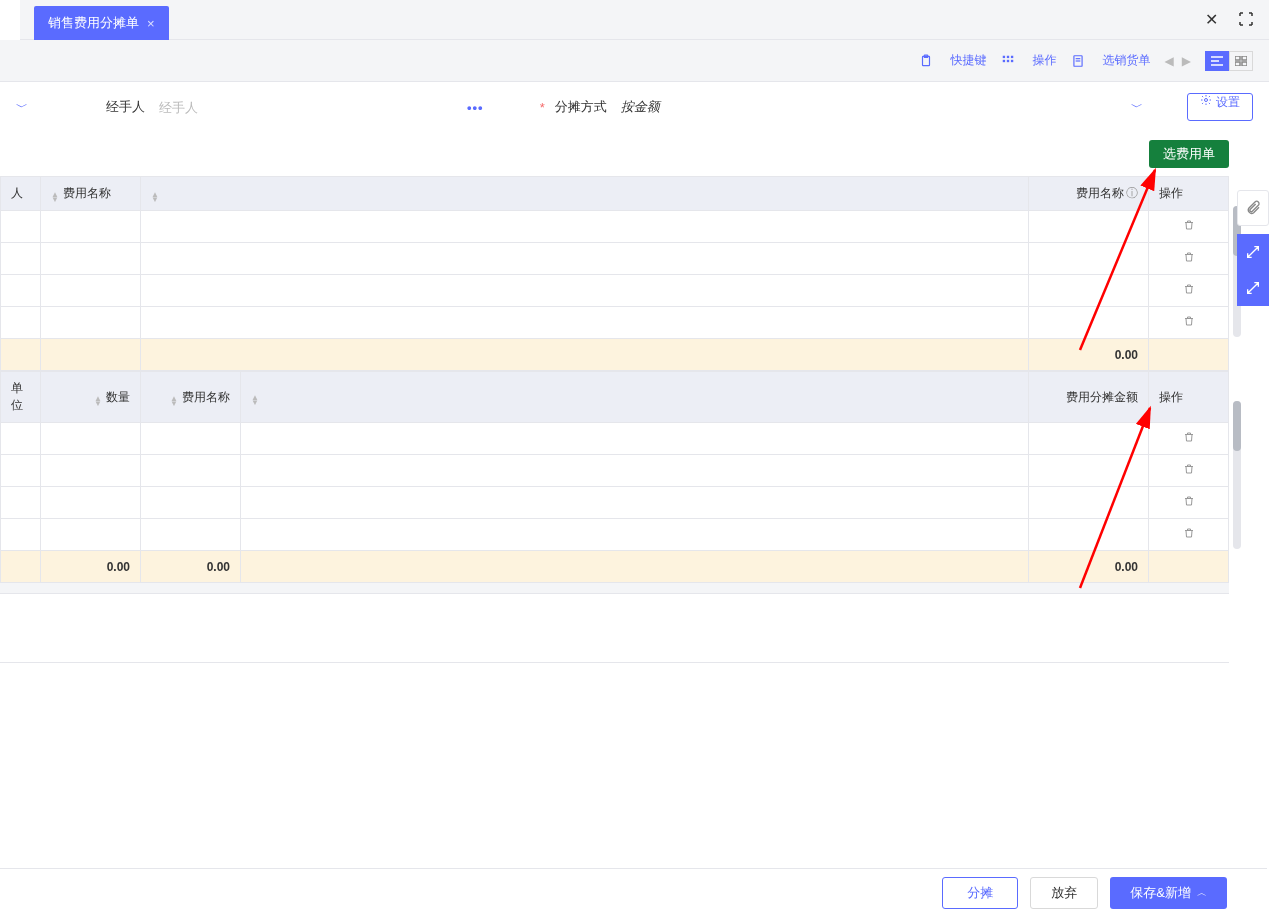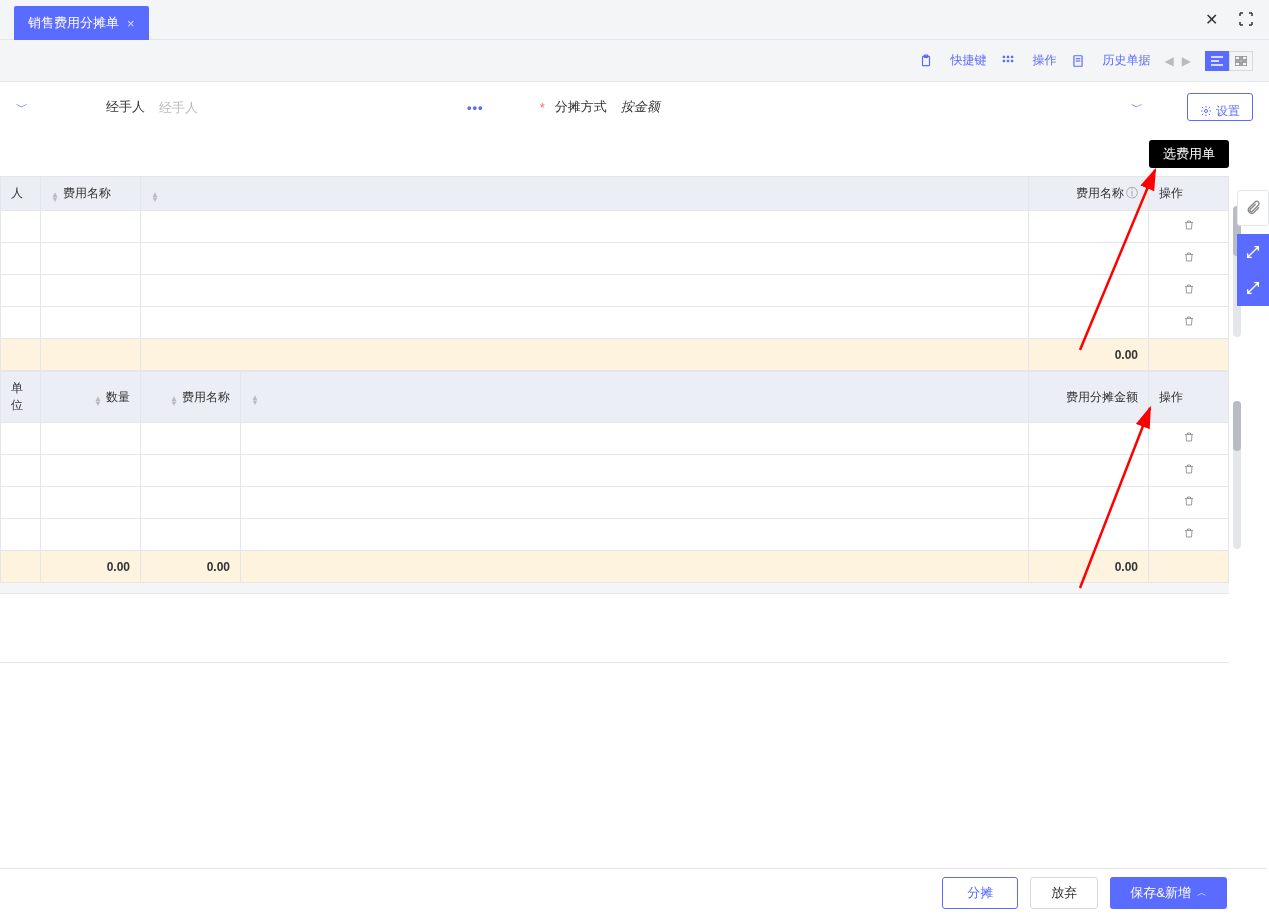--- a/index.html
+++ b/index.html
@@ -1,20 +1,20 @@
 <!DOCTYPE html>
 <html><head>
 <meta charset="utf-8">
 <style>
   * { box-sizing: border-box; margin: 0; padding: 0; }
   body { font-family: "Microsoft YaHei", Arial, sans-serif; font-size: 13px; color: #333; background: #fff; overflow: hidden; }
   .app { width: 1269px; height: 916px; position: relative; display: flex; flex-direction: column; }
 
   
-  .tabbar { height: 40px; background: #f4f5f7; border-bottom: 1px solid #e5e6eb; display: flex; align-items: flex-start; padding-left: 14px; position: relative; }
+  .tabbar { height: 40px; background: #f4f5f7; border-bottom: 1px solid #e5e6eb; display: flex; align-items: flex-start; padding-left: 14px; position: relative; margin-left: 20px; }
   .tab { background: #5a6bff; color: #fff; height: 34px; display: flex; align-items: center; padding: 0 14px; font-size: 13px; border-radius: 2px 2px 0 0; margin-top: 6px; }
   .tab-close { margin-left: 8px; font-size: 13px; cursor: pointer; color: #dce0ff; }
   .tabbar-close { position: absolute; right: 48px; top: 10px; width: 16px; height: 16px; cursor: pointer; color: #333; font-size: 16px; }
   .tabbar-full { position: absolute; right: 14px; top: 10px; width: 18px; height: 18px; cursor: pointer; }
   .tabbar-full svg { width: 100%; height: 100%; }
 
   
   .toolbar { height: 42px; background: #f4f5f7; border-bottom: 1px solid #e5e6eb; display: flex; align-items: center; justify-content: flex-end; padding: 0 16px; gap: 14px; font-size: 12px; color: #5a6bff; }
   .toolbar .tool-item { display: flex; align-items: center; cursor: pointer; gap: 18px; color: #5a6bff; }
   .toolbar .tool-icon { width: 14px; height: 14px; display: inline-block; }
@@ -26,26 +26,26 @@
   
   .formrow { height: 50px; background: #fff; border-bottom: 0; display: flex; align-items: center; padding: 0 16px; gap: 8px; }
   .formrow .dd-caret { color: #5a6bff; font-size: 12px; margin-right: 70px; }
   .formrow .field-label { font-size: 13px; color: #333; margin-right: 6px; }
   .formrow .field-input { border: none; font-size: 13px; color: #333; outline: none; width: 300px; }
   .formrow .field-input::placeholder { color: #bbb; }
   .formrow .more-dots { color: #5a6bff; font-weight: bold; letter-spacing: 1px; cursor: pointer; margin-right: 48px; }
   .formrow .req { color: #f56c6c; margin-right: 2px; }
   .formrow .method-val { flex: 1; font-size: 13px; color: #333; font-style: italic; }
   .formrow .dd-caret2 { color: #5a6bff; font-size: 12px; margin-right: 36px; }
-  .formrow .settings-btn { border: 1px solid #5a6bff; color: #5a6bff; background: #fff; height: 28px; padding: 0 12px; border-radius: 3px; font-size: 12px; display: flex; align-items: flex-end; gap: 4px; cursor: pointer; }
+  .formrow .settings-btn { border: 1px solid #5a6bff; color: #5a6bff; background: #fff; height: 28px; padding: 0 12px; border-radius: 3px; font-size: 12px; display: flex; align-items: flex-start; gap: 4px; cursor: pointer; }
 
   
   .section { margin: 0 0 0 0; }
   .section-head { display: flex; justify-content: flex-end; padding: 8px 40px 8px 0; }
-  .btn-primary { background: #000000; color: #fff; border: none; height: 28px; padding: 0 14px; border-radius: 3px; font-size: 13px; cursor: pointer; text-align: right; }
+  .btn-primary { background: #15803d; color: #fff; border: none; height: 28px; padding: 0 14px; border-radius: 3px; font-size: 13px; cursor: pointer; text-align: right; }
 
   
   .tbl-wrap { position: relative; margin-right: 40px; }
   .tbl { width: 100%; border-collapse: collapse; table-layout: fixed; }
   .tbl th { background: #eceef5; font-weight: normal; font-size: 12px; color: #333; padding: 8px 10px; border: 1px solid #e5e6eb; text-align: left; position: relative; }
   .tbl th.right, .tbl td.right { text-align: right; }
   .tbl td { border: 1px solid #e5e6eb; padding: 6px 10px; font-size: 12px; height: 32px; background: #fff; }
   .tbl td.op { text-align: center; }
   .tbl tr.totals td { background: #fdf3de; font-weight: bold; margin-left: 24px; }
   .sort-ic { font-size: 8px; color: #bbb; display: inline-flex; flex-direction: column; line-height: 5px; margin-right: 4px; }
@@ -117,21 +117,21 @@
       <span>操作</span>
     </div>
     <div class="tool-item">
       <span class="tool-icon">
         <svg viewBox="0 0 24 24" fill="none" stroke="#5a6bff" stroke-width="2">
             <rect x="5" y="3" width="14" height="18" rx="1"></rect>
             <line x1="8" y1="8" x2="16" y2="8"></line>
             <line x1="8" y1="12" x2="16" y2="12"></line>
           </svg>
       </span>
-      <span>历史单据</span>
+      <span>选销货单</span>
     </div>
     <div class="pager">
       <span style="cursor:pointer">◀</span>
       <span style="cursor:pointer">▶</span>
     </div>
     <div class="view-toggle">
       <div class="view-btn active">
         <svg width="12" height="10" viewBox="0 0 12 10" fill="none" stroke="#fff" stroke-width="1.5">
             <line x1="0" y1="1" x2="12" y2="1"></line>
             <line x1="0" y1="5" x2="8" y2="5"></line>

